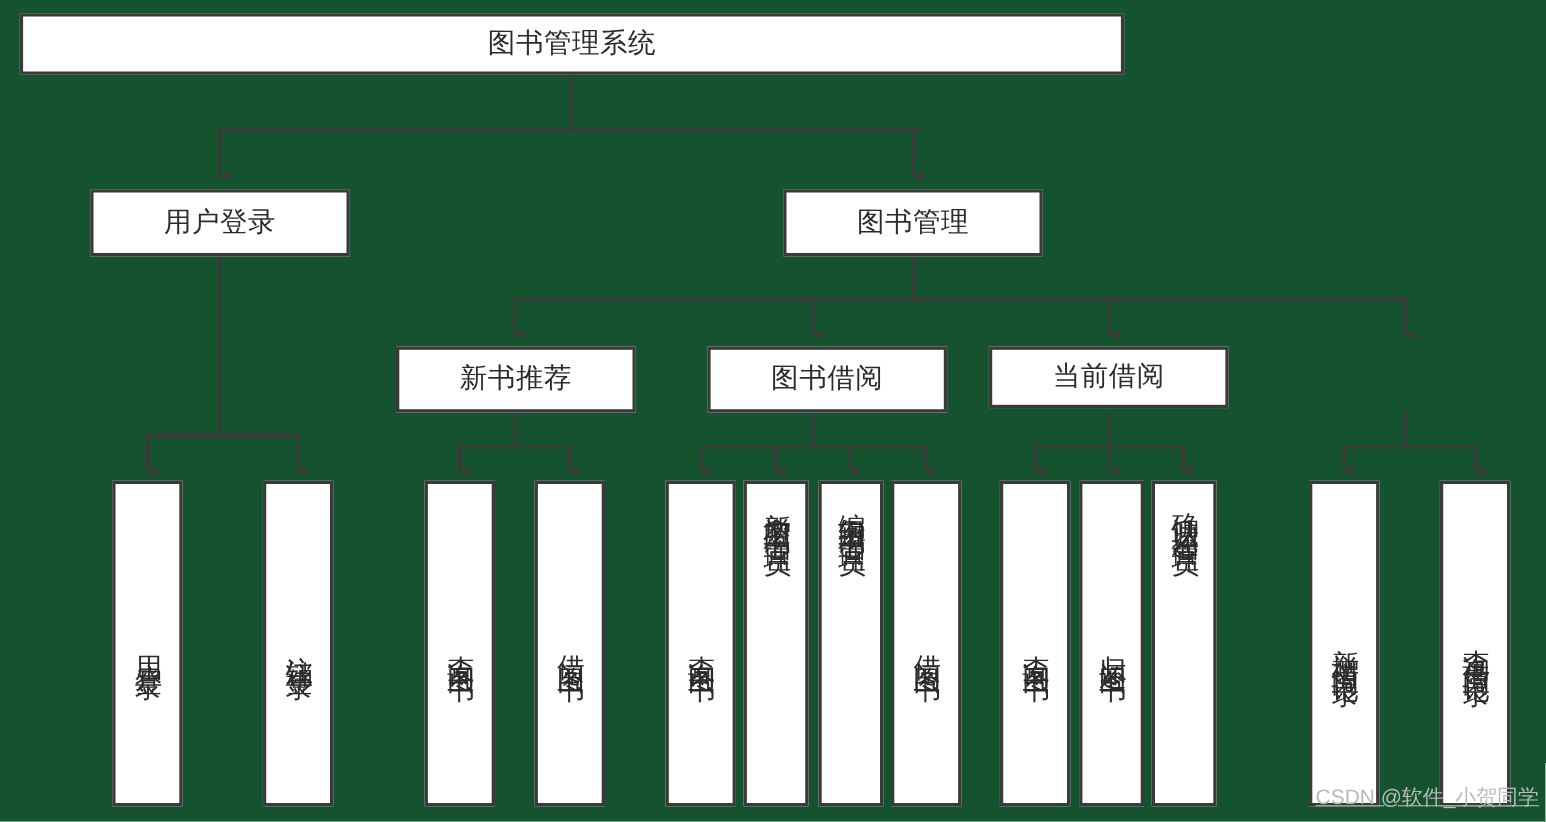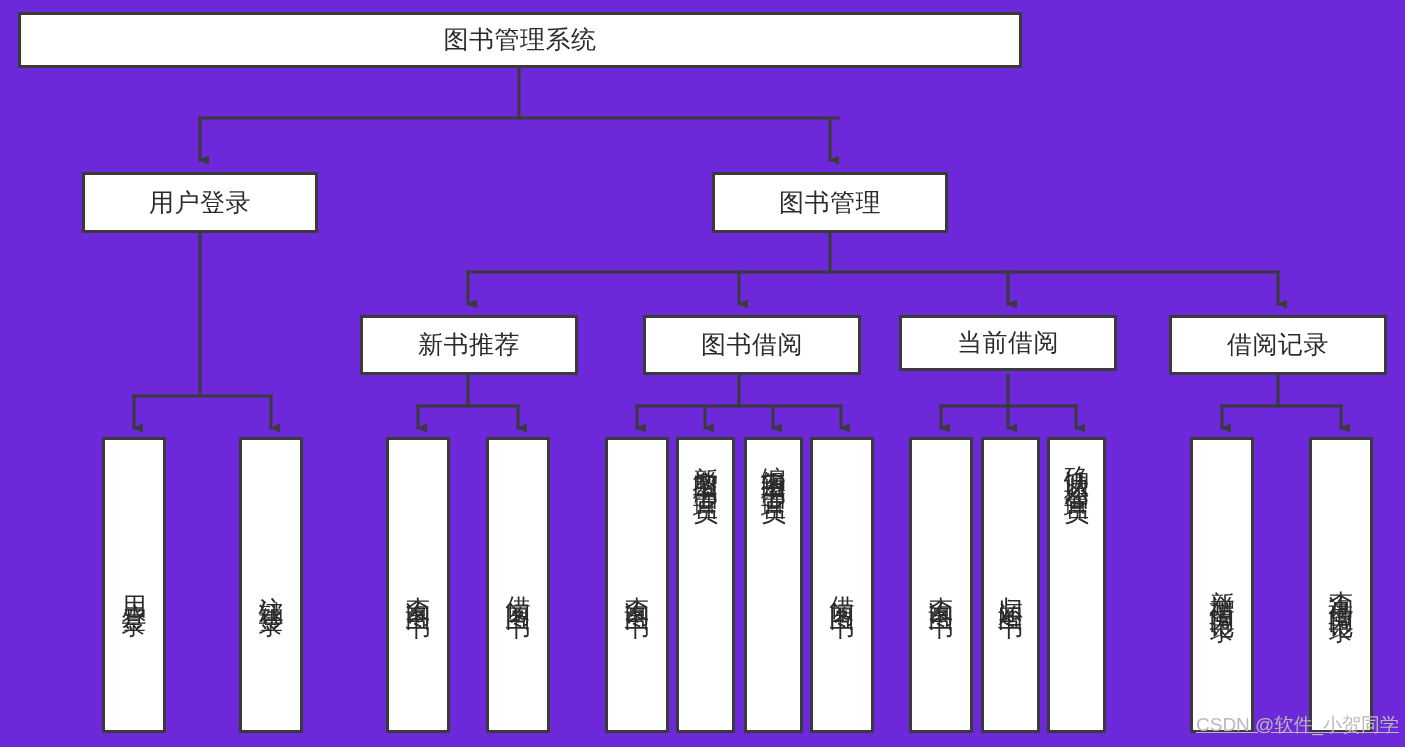--- a/index.html
+++ b/index.html
@@ -7,21 +7,21 @@
     padding: 0;
     background: #ffffff;
   }
   body {
     font-family: "Liberation Sans", "DejaVu Sans", sans-serif;
   }
   #diagram-root {
     position: relative;
     width: 1405px;
     height: 747px;
-    background: #6d28d9;
+    background: #14532d;
     overflow: hidden;
   }
   #diagram-svg {
     position: absolute;
     left: 0;
     top: 0;
     width: 1405px;
     height: 747px;
   }
   .node-box {
@@ -143,23 +143,20 @@
 
   <div class="node-box level-2" style="left:360px;top:315px;width:218px;height:60px;">
     <span class="node-label">新书推荐</span>
   </div>
   <div class="node-box level-2" style="left:630px;top:315px;width:218px;height:60px;margin-left:13px;">
     <span class="node-label">图书借阅</span>
   </div>
   <div class="node-box level-2" style="left:899px;top:315px;width:218px;height:56px;">
     <span class="node-label">当前借阅</span>
   </div>
-  <div class="node-box level-2" style="left:1169px;top:315px;width:218px;height:60px;">
-    <span class="node-label">借阅记录</span>
-  </div>
 
   <div class="node-box level-leaf leaf-centered" style="left:102px;top:437px;width:64px;height:296px;">
     <span class="node-label">用户登录</span>
   </div>
   <div class="node-box level-leaf leaf-centered" style="left:239px;top:437px;width:64px;height:296px;">
     <span class="node-label">注销登录</span>
   </div>
 
   <div class="node-box level-leaf leaf-centered" style="left:386px;top:437px;width:64px;height:296px;">
     <span class="node-label">查询图书</span>

